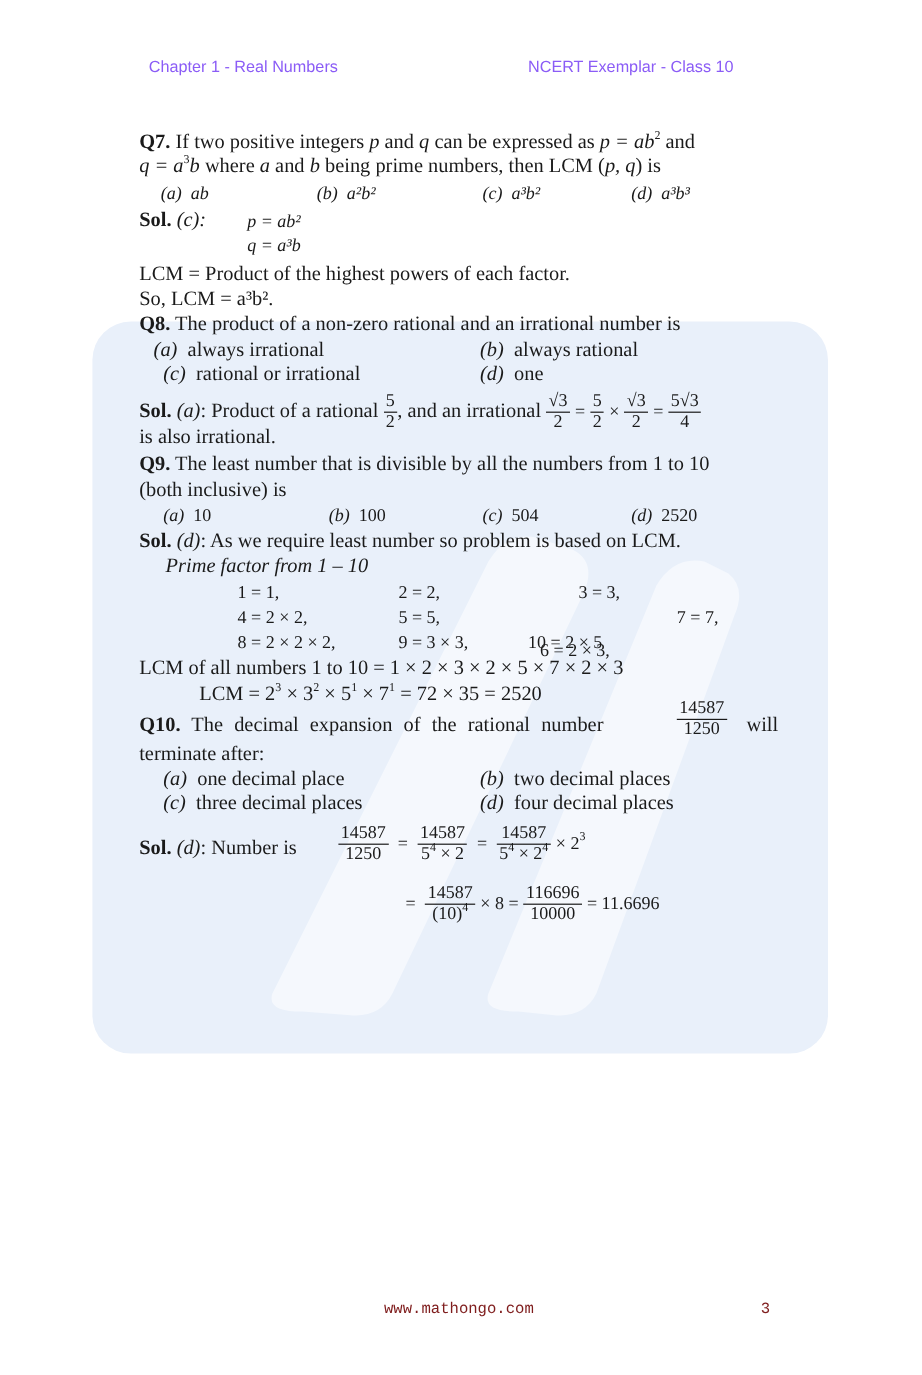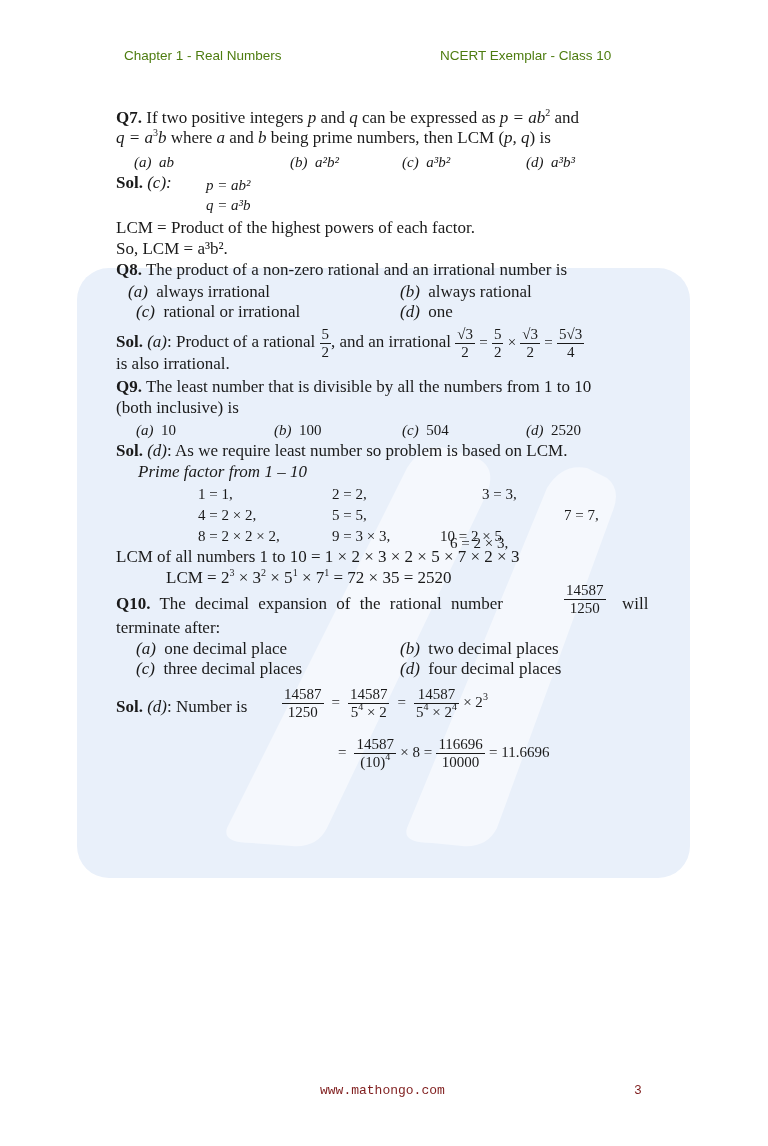--- a/index.html
+++ b/index.html
@@ -1,18 +1,18 @@
 <!DOCTYPE html>
 <html><head>
 <meta charset="utf-8">
 <style>
   html, body { margin:0; padding:0; }
   body { width:768px; height:1146px; background:#ffffff; position:relative; overflow:hidden;
          font-family:"Liberation Serif","DejaVu Serif",serif; color:#1a1a1a; }
-  .hdr { position:absolute; top:48px; font-family:"Liberation Sans","DejaVu Sans",sans-serif; font-size:13.5px; color:#4d7c0f; }
+  .hdr { position:absolute; top:48px; font-family:"Liberation Sans","DejaVu Sans",sans-serif; font-size:13.5px; color:#8b5cf6; }
   .hdr.left { left:124px; }
   .hdr.right { left:440px; }
   .ftr { position:absolute; top:1083px; font-family:Liberation Mono, monospace; font-size:13px; color:#7f1d1d; }
   .ftr.site { left:320px; }
   .ftr.page { left:634px; }
 
   .bgbox { position:absolute; left:77px; top:268px; width:613px; height:610px; background:#e9f0fa; border-radius:32px; }
   .watermark { position:absolute; left:0; top:0; width:100%; height:100%; }
 
   .content { position:absolute; left:116px; top:0; width:540px; font-size:17px; line-height:20px; }
@@ -41,21 +41,21 @@
 
 <div class="content">
 
   <div class="line" style="top:108px;">
     <b class="q">Q7.</b><span> If two positive integers </span><i>p</i><span> and </span><i>q</i><span> can be expressed as </span><i>p = ab</i><sup>2</sup><span> and</span>
   </div>
   <div class="line" style="top:128px;">
     <i>q = a</i><sup>3</sup><i>b</i><span> where </span><i>a</i><span> and </span><i>b</i><span> being prime numbers, then LCM (</span><i>p, q</i><span>) is</span>
   </div>
   <div class="opt sm" style="top:152px; left:18px;"><i>(a)</i>&nbsp; <i>ab</i></div>
-  <div class="opt sm" style="top:152px; left:174px;"><i>(b)</i>&nbsp; <i>a²b²</i></div>
+  <div class="opt sm" style="top:152px; left:148px;"><i>(b)</i>&nbsp; <i>a²b²</i></div>
   <div class="opt sm" style="top:152px; left:286px;"><i>(c)</i>&nbsp; <i>a³b²</i></div>
   <div class="opt sm" style="top:152px; left:410px;"><i>(d)</i>&nbsp; <i>a³b³</i></div>
   <div class="line" style="top:173px;"><b class="q">Sol.</b><i> (c):</i></div>
   <div class="line sm" style="top:175px; left:90px;"><i>p = ab²</i></div>
   <div class="line sm" style="top:195px; left:90px;"><i>q = a³b</i></div>
   <div class="line" style="top:218px;">LCM  = Product of the highest powers of each factor.</div>
   <div class="line" style="top:239px;">So, LCM = a³b².</div>
 
   <div class="line" style="top:260px;"><b class="q">Q8.</b><span> The product of a non-zero rational and an irrational number is</span></div>
   <div class="opt" style="top:282px; left:12px;"><i>(a)</i>&nbsp; <span>always irrational</span></div>

